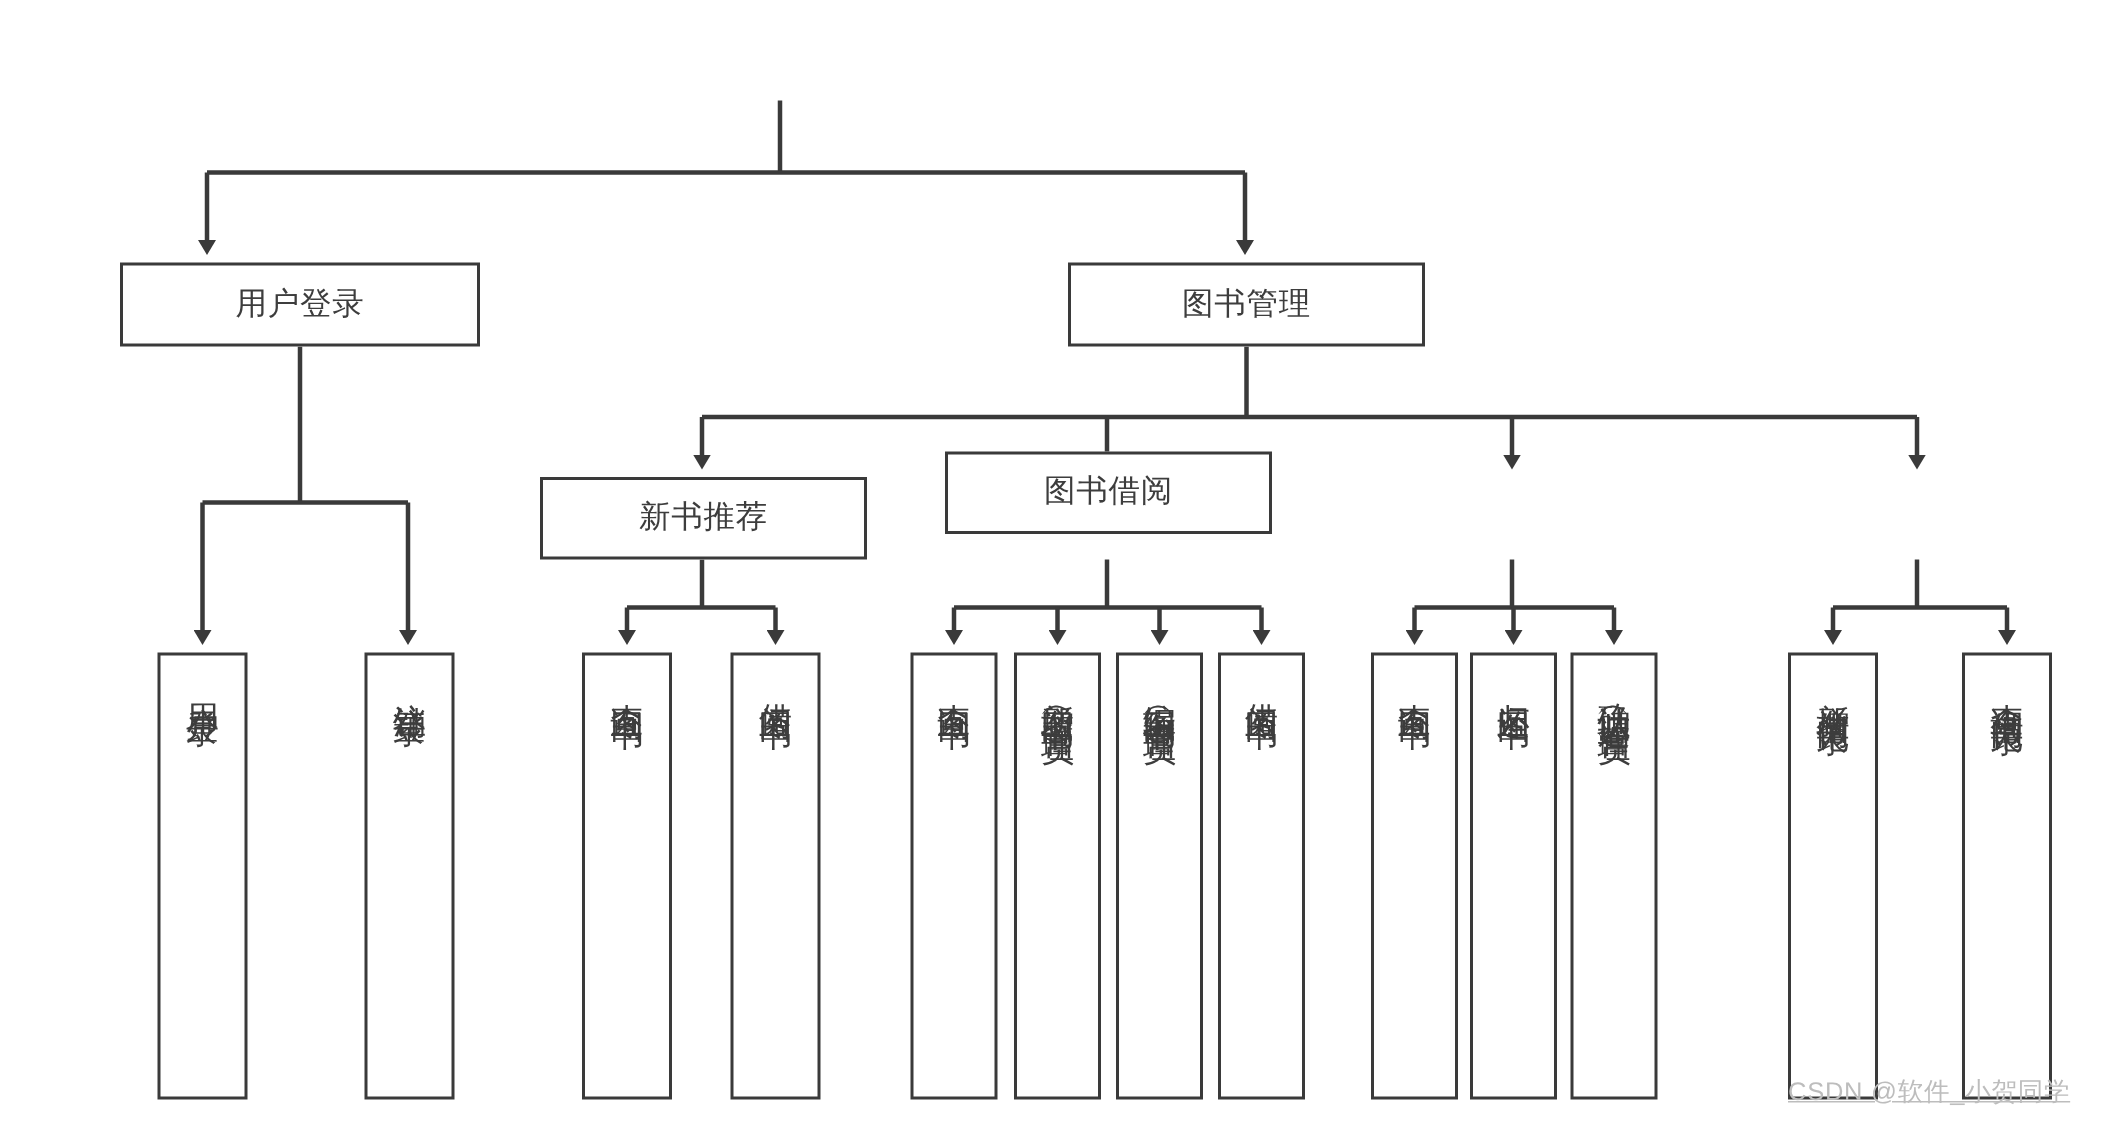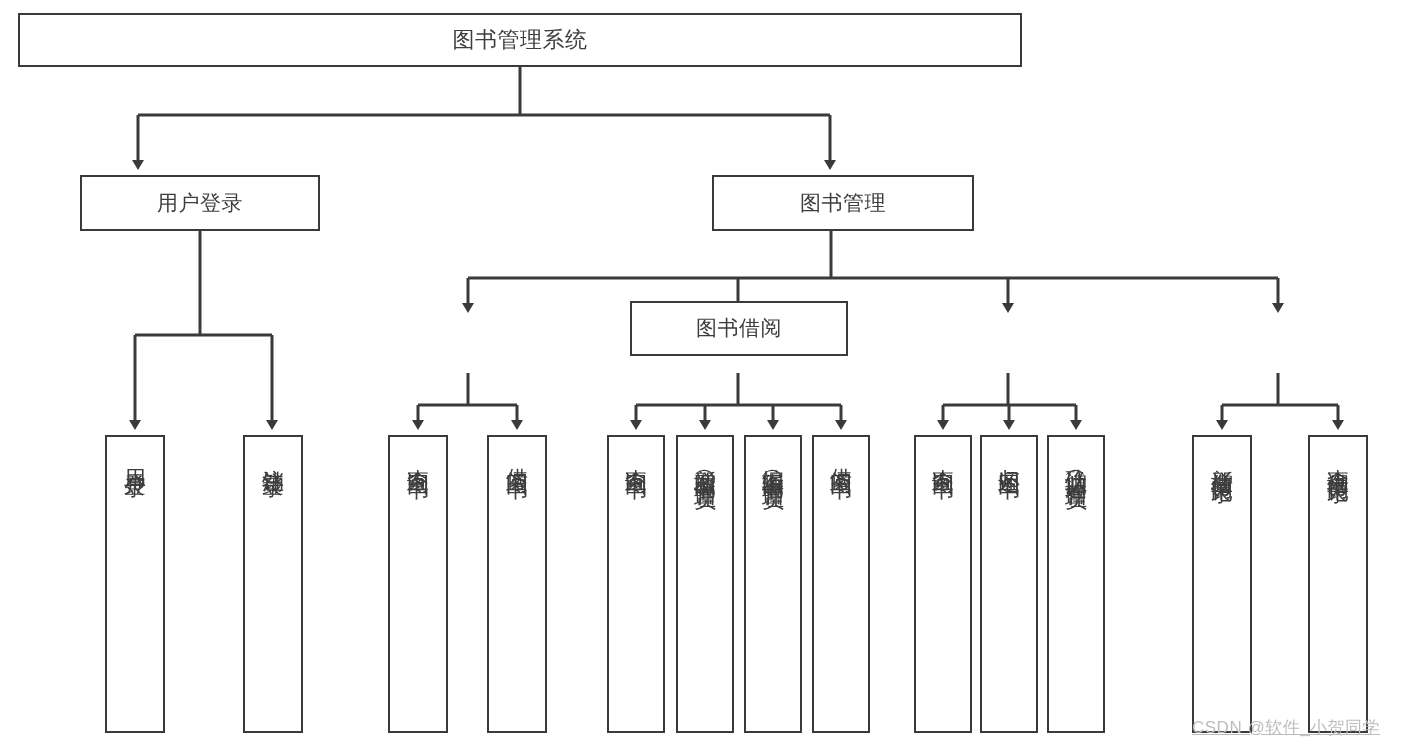--- a/index.html
+++ b/index.html
@@ -115,31 +115,31 @@
       <path d="M1009,405 L1009,421" marker-end="url(#arrow)"></path>
       <path d="M1076,405 L1076,421" marker-end="url(#arrow)"></path>
 
       <path d="M1278,373 L1278,405"></path>
       <path d="M1222,405 L1338,405"></path>
       <path d="M1222,405 L1222,421" marker-end="url(#arrow)"></path>
       <path d="M1338,405 L1338,421" marker-end="url(#arrow)"></path>
     </g>
   </svg>
 
-  <div class="node root" style="left: 18px; top: 13px; width: 1004px; height: 54px;">
-    <span class="label">图书管理系统</span>
-  </div>
 
   <div class="node" style="left: 80px; top: 175px; width: 240px; height: 56px;">
     <span class="label">用户登录</span>
   </div>
-  <div class="node" style="left: 712px; top: 175px; width: 262px; height: 56px;">
+  <div class="node" style="left: 712px; top: 175px; width: 238px; height: 56px;">
     <span class="label">图书管理</span>
   </div>
 
+  <div class="node" style="left: 360px; top: 318px; width: 218px; height: 55px;">
+    <span class="label">新书推荐</span>
+  </div>
   <div class="node" style="left: 630px; top: 301px; width: 218px; height: 55px;">
     <span class="label">图书借阅</span>
   </div>
 
   <div class="node vertical" style="left: 105px; top: 435px; width: 60px; height: 298px;">
     <span class="label">用户登录</span>
   </div>
   <div class="node vertical" style="left: 243px; top: 435px; width: 60px; height: 298px;">
     <span class="label">注销登录</span>
   </div>

